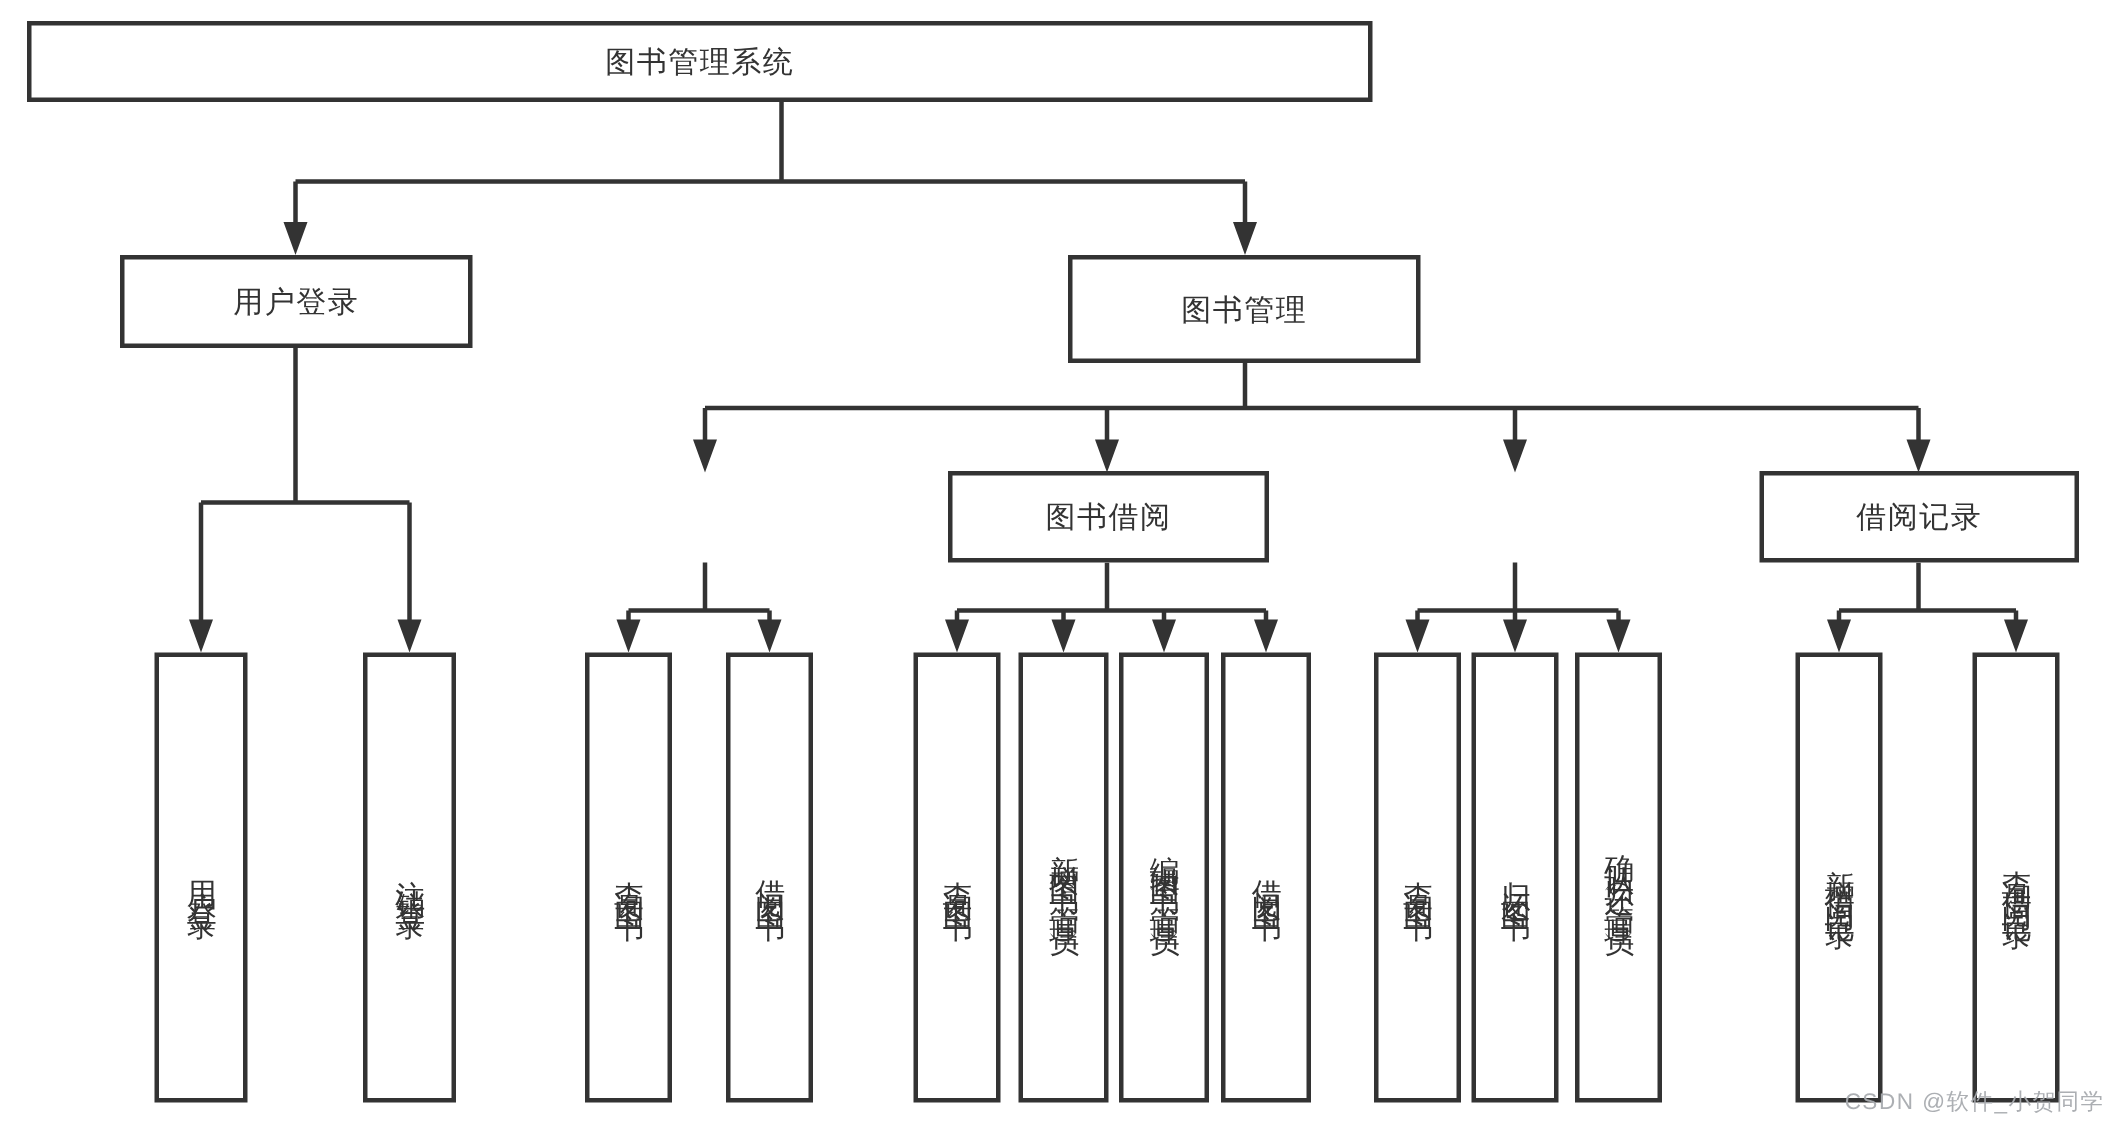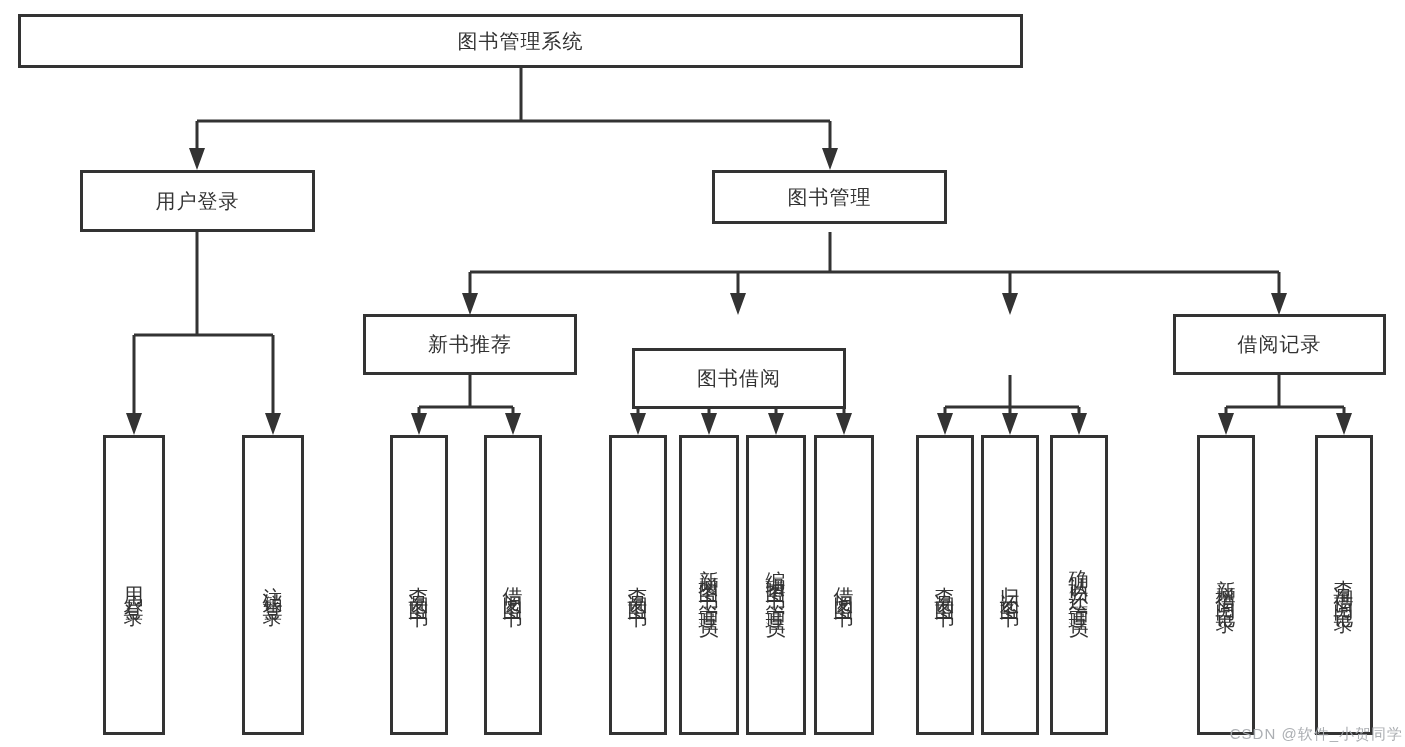--- a/index.html
+++ b/index.html
@@ -32,25 +32,25 @@
   }
   .leaf { top: 435px; height: 300px; }
   .vtext {
     writing-mode: vertical-rl;
     text-orientation: mixed;
     letter-spacing: 7px;
     line-height: 1;
     white-space: nowrap;
   }
   
-  #n-root   { left: 18px;  top: 14px;  width: 1005px; height: 54px; }
+  #n-root   { left: 18px;  top: 14px;  width: 897px; height: 54px; }
   #n-login  { left: 80px;  top: 170px; width: 235px;  height: 62px; }
-  #n-mgmt   { left: 712px; top: 170px; width: 235px;  height: 54px; }
+  #n-mgmt   { left: 712px; top: 170px; width: 235px;  height: 72px; }
   #n-newrec { left: 363px; top: 314px; width: 214px;  height: 61px; }
-  #n-borrow { left: 632px; top: 314px; width: 214px;  height: 61px; margin-top: 34px; }
+  #n-borrow { left: 632px; top: 314px; width: 214px;  height: 61px; }
   #n-curr   { left: 903px; top: 314px; width: 214px;  height: 61px; }
   #n-rec    { left: 1173px;top: 314px; width: 213px;  height: 61px; }
   #l-1  { left: 103px;  width: 62px; }
   #l-2  { left: 242px;  width: 62px; }
   #l-3  { left: 390px;  width: 58px; }
   #l-4  { left: 484px;  width: 58px; }
   #l-5  { left: 609px;  width: 58px; }
   #l-6  { left: 679px;  width: 60px; }
   #l-7  { left: 746px;  width: 60px; }
   #l-8  { left: 814px;  width: 60px; }
@@ -92,21 +92,20 @@
              M937 413L953 413L945 435Z M1002 413L1018 413L1010 435Z
              M1071 413L1087 413L1079 435Z M1218 413L1234 413L1226 435Z
              M1336 413L1352 413L1344 435Z"></path>
   </svg>
 
   <div id="n-root" class="box">图书管理系统</div>
 
   <div id="n-login" class="box">用户登录</div>
   <div id="n-mgmt" class="box">图书管理</div>
 
-  <div id="n-newrec" class="box">新书推荐</div>
   <div id="n-borrow" class="box">图书借阅</div>
   <div id="n-rec" class="box">借阅记录</div>
 
   <div id="l-1" class="box leaf">
     <span class="vtext">用户登录</span>
   </div>
   <div id="l-2" class="box leaf">
     <span class="vtext">注销登录</span>
   </div>
   <div id="l-3" class="box leaf">

